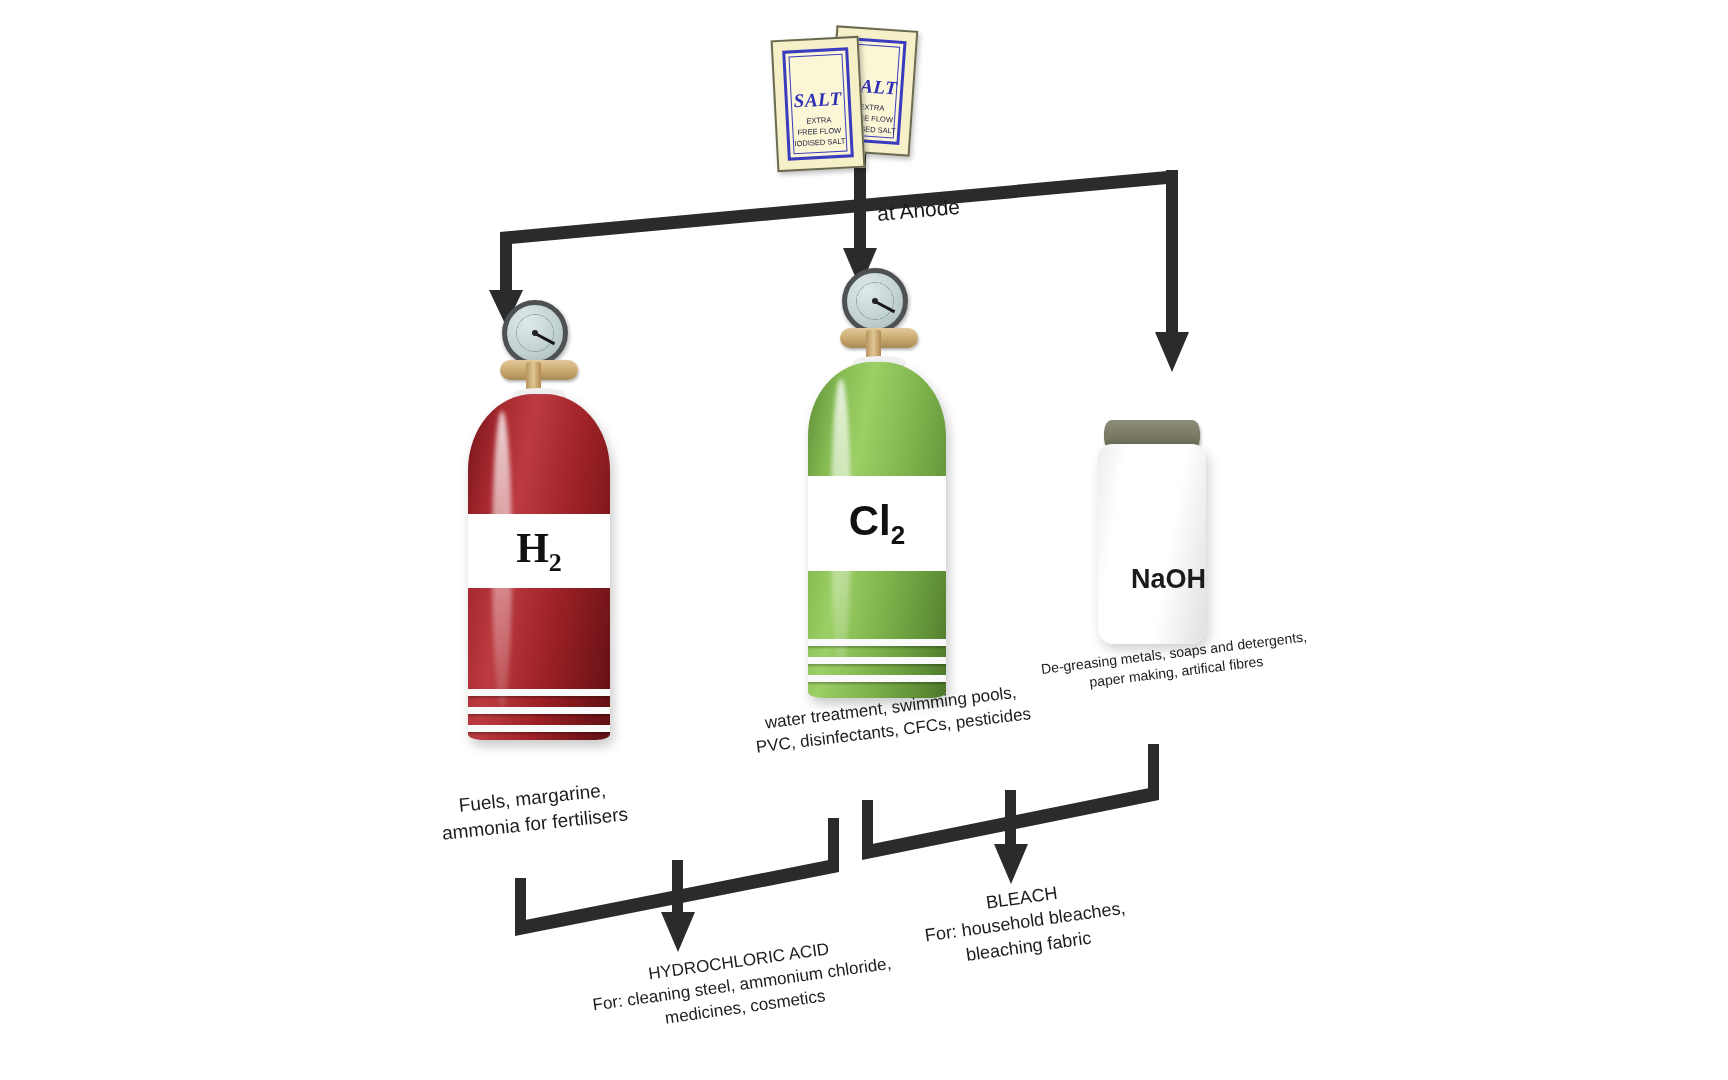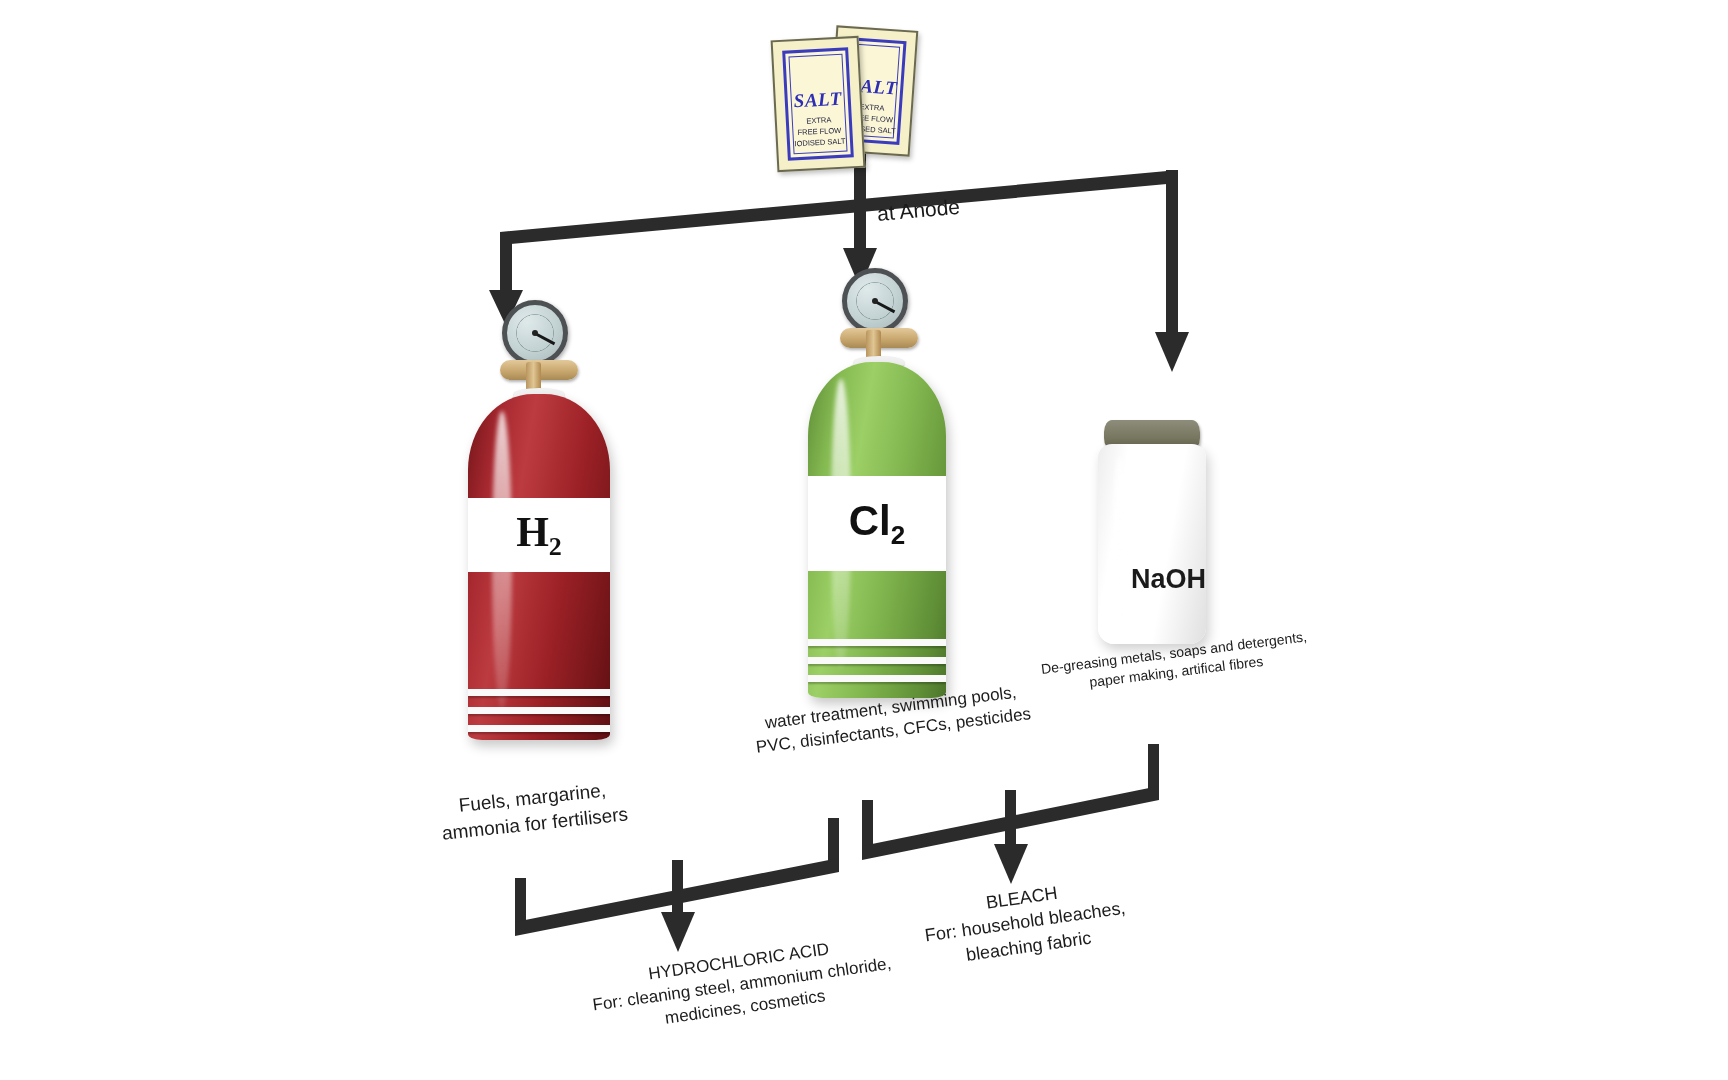--- a/index.html
+++ b/index.html
@@ -129,21 +129,21 @@
       <div class="ticks"></div>
         <div class="needle"></div>
         <div class="hub"></div>
     </div>
     <div class="valve" style="left:32px;top:60px;width:78px;"></div>
     <div class="valve-stem" style="left:58px;top:62px;height:32px;"></div>
     <div class="collar" style="left:46px;top:88px;width:50px;height:14px;"></div>
     <div class="body" style="left:0;top:94px;width:142px;height:346px;
                 background:linear-gradient(100deg,#6f1418 0%,#a82930 18%,#bc3b40 34%,#9c2126 62%,#731519 88%,#5d0f13 100%);">
       <div class="gloss"></div>
-      <div class="band" style="top:104px;height:74px;">
+      <div class="band" style="top:120px;height:74px;">
         <div class="txt" style="font-family:'Liberation Serif',serif;font-size:42px;font-weight:bold;">
           <span>H</span><sub style="font-size:26px;">2</sub>
         </div>
       </div>
       <div class="rings">
         <i style="bottom:44px;"></i>
           <i style="bottom:26px;"></i>
           <i style="bottom:8px;"></i>
       </div>
     </div>

